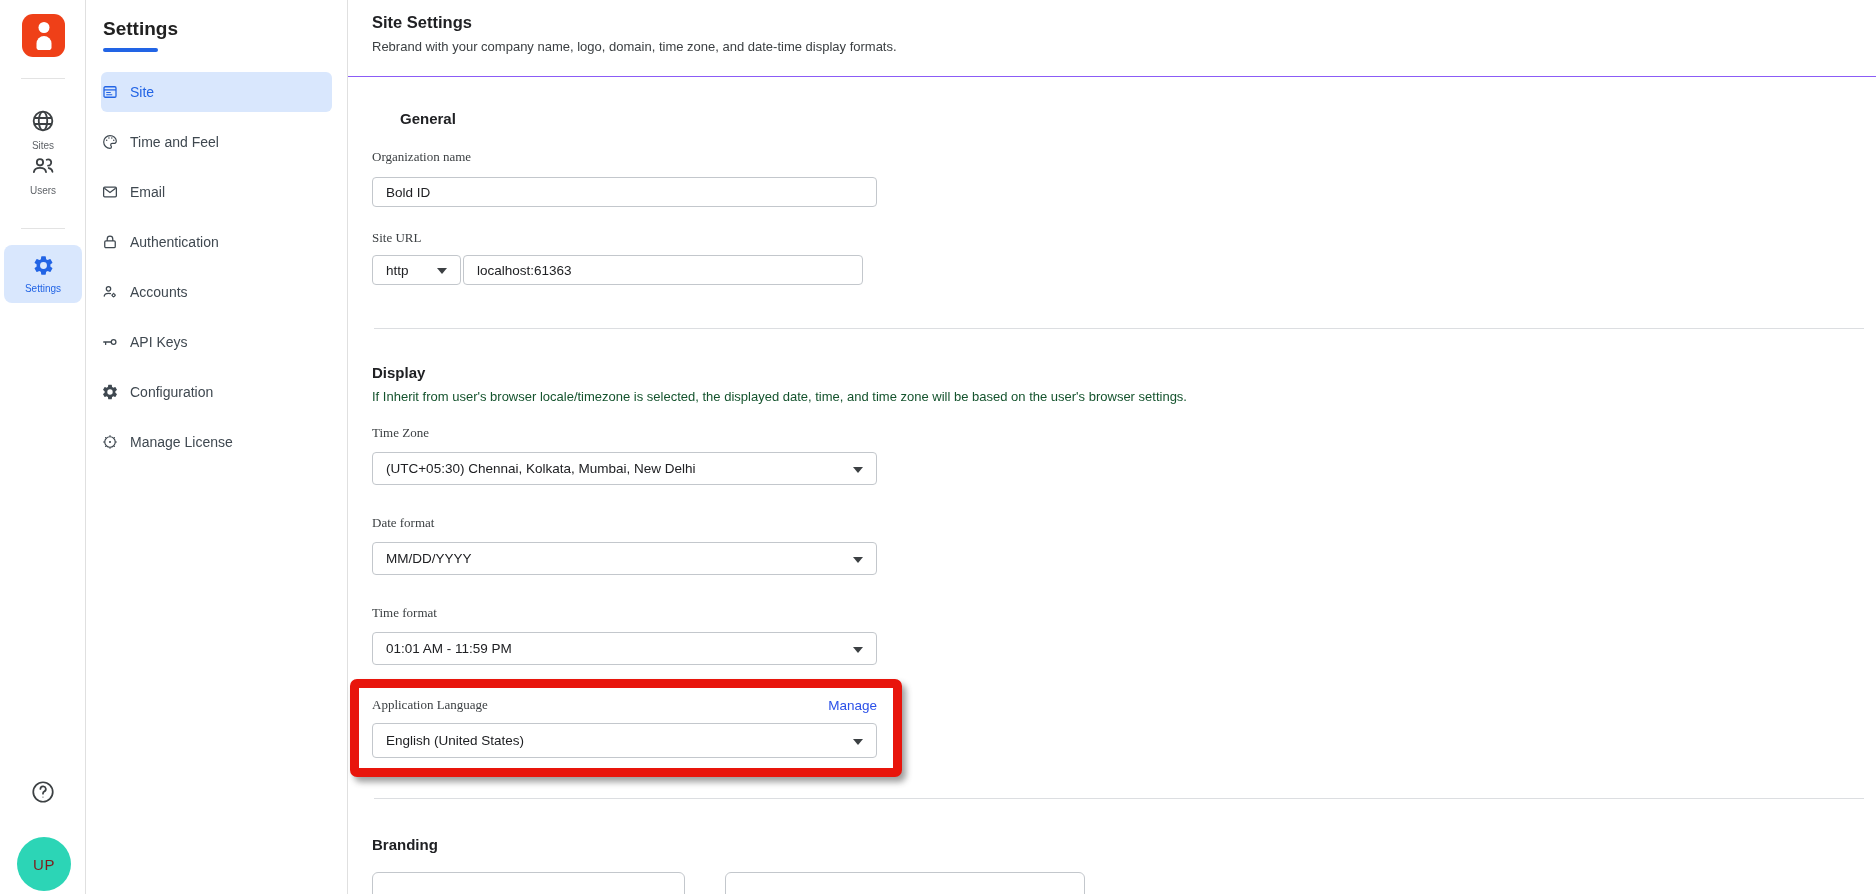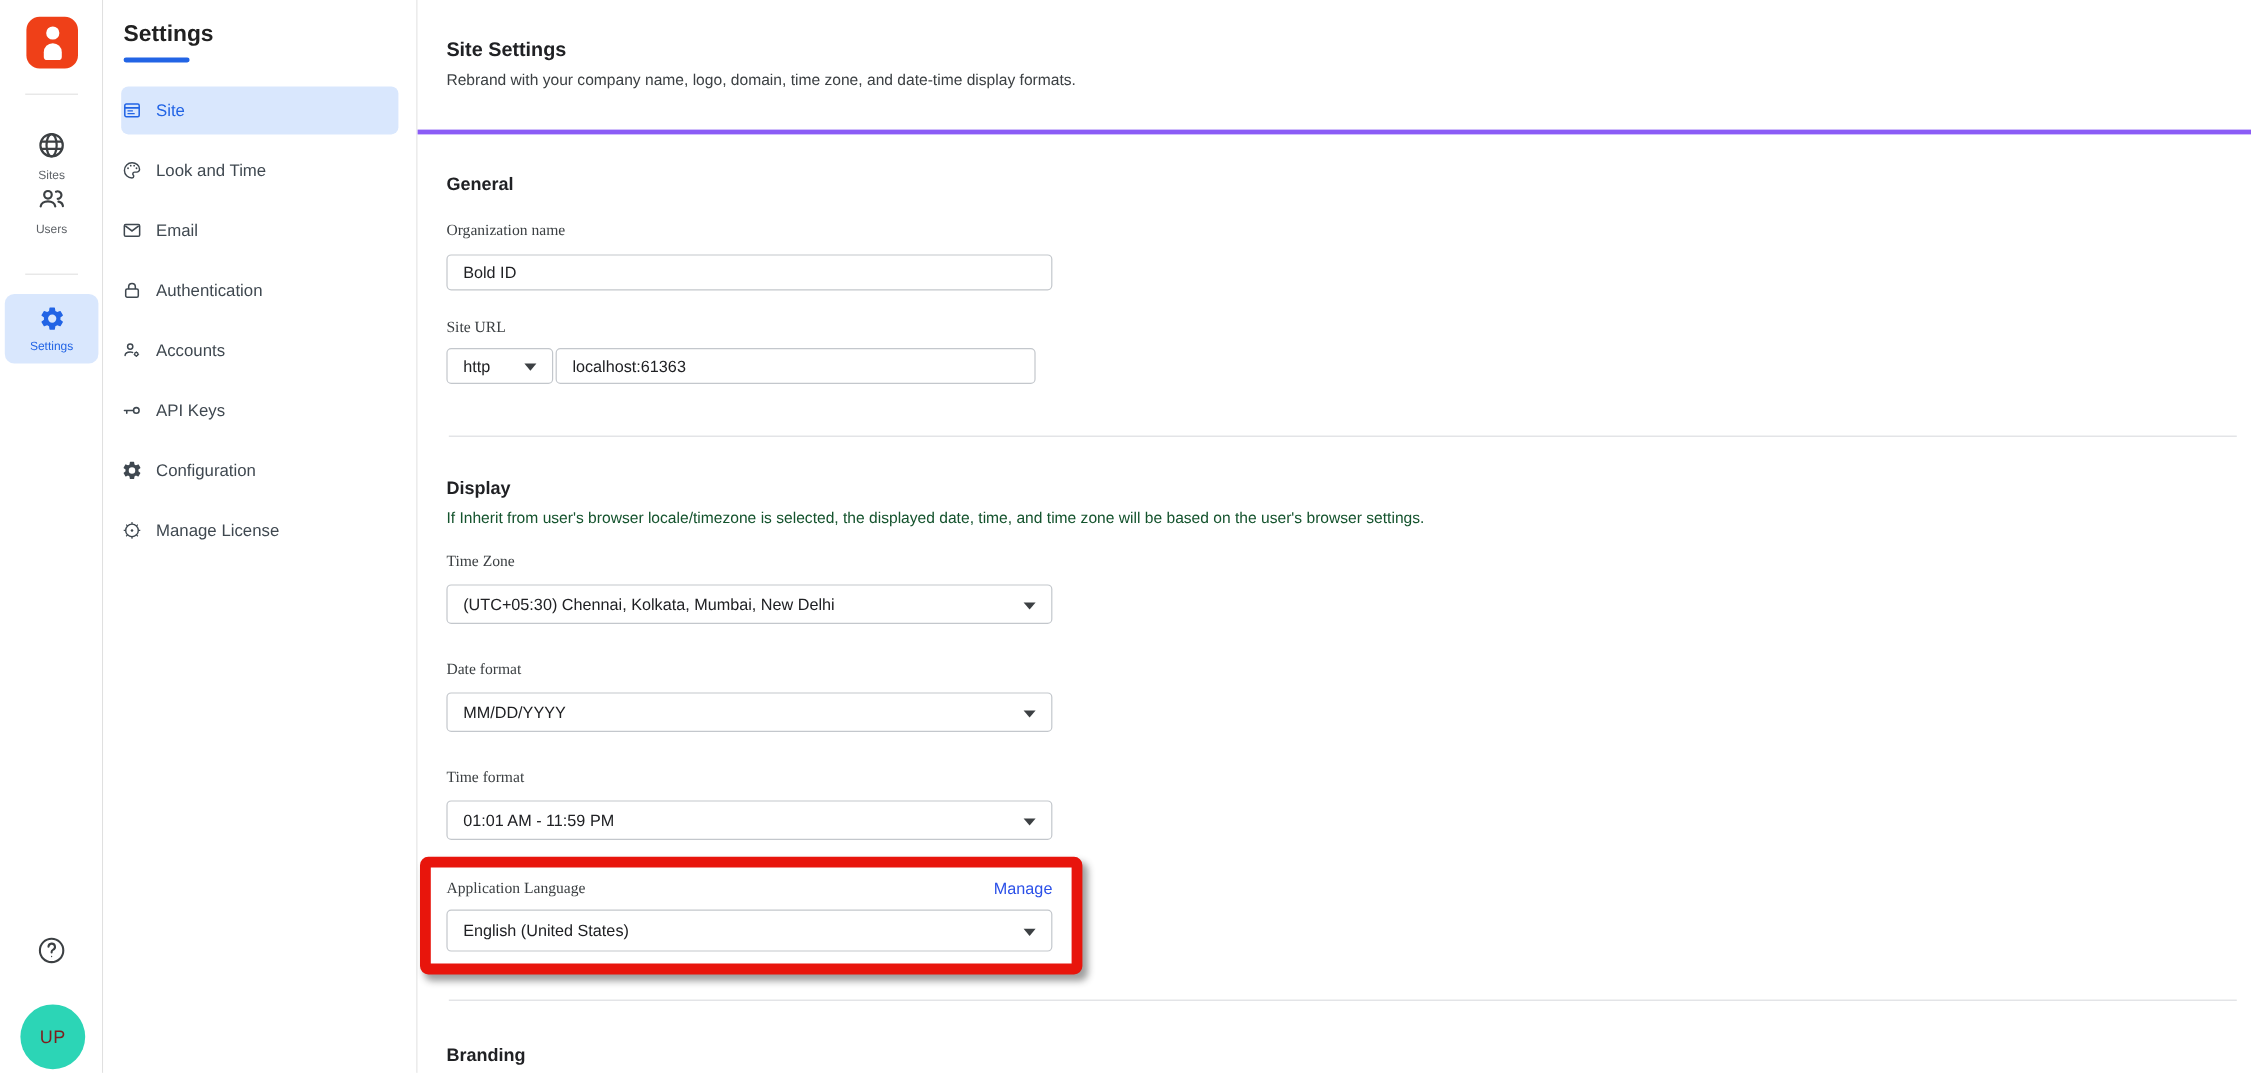--- a/index.html
+++ b/index.html
@@ -40,28 +40,28 @@
   .menu { position:absolute; left:0; top:72px; width:262px; }
   .menu-item { margin:0 16px 10px 15px; height:40px; display:flex; align-items:center;
                border-radius:6px; color:#3f4850; font-size:14px;
                cursor:pointer; }
   .menu-item svg { flex:0 0 auto; }
   .menu-item span { margin-left:11px; }
   .menu-item.active { background:#d9e7fd; color:#2264e5; font-weight:500; }
 
   
   .main { position:absolute; left:348px; top:0; width:1528px; height:894px; background:#fff; }
-  .main-header { height:92px; border-bottom:4px solid #8b5cf6; padding:12px 0 0 24px;margin-top:20px; }
+  .main-header { height:77px; border-bottom:1px solid #8b5cf6; padding:12px 0 0 24px; }
   .main-header h1 { font-size:16.5px; font-weight:700; color:#202124; line-height:21px; }
   .main-header p { margin-top:6px; font-size:13px; color:#3c4043; }
 
   .content { padding-left:24px; }
   .section-heading { font-size:15px; font-weight:700; color:#202124; height:18px; }
   .field-label { font-size:13px; color:#3c4043; height:16px;font-family:Liberation Serif, serif; }
-  .h-general { margin-top:33px; }
+  .h-general { margin-top:33px;margin-left:28px; }
   .l-org { margin-top:21px; }
   .text-input { display:block; margin-top:12px; width:505px; height:30px;
                 border:1px solid #c3c7cc; border-radius:4px; padding:0 13px;
                 font-size:13.5px; color:#202124; font-family:"Liberation Sans",sans-serif;
                 outline:none; background:#fff; }
   .l-url { margin-top:23px; }
   .url-row { margin-top:9px; display:flex; gap:2px; }
   .select { position:relative; height:33px; width:505px; border:1px solid #c3c7cc;
             border-radius:4px; background:#fff; display:flex; align-items:center;
             padding:0 34px 0 13px; font-size:13.5px; color:#202124; cursor:pointer; }
@@ -161,21 +161,21 @@
     </div>
 
     <div class="menu-item">
       <svg viewBox="0 0 24 24" width="18" height="18" fill="none" stroke="currentColor" stroke-width="1.6">
         <path d="M12 3.6a8.4 8.4 0 1 0 0 16.8c1.15 0 1.9-.85 1.9-1.9 0-.5-.2-.95-.5-1.3-.3-.35-.48-.8-.48-1.3 0-1.1.9-2 2-2h2.3a3.18 3.18 0 0 0 3.18-3.2C20.4 6.5 16.6 3.6 12 3.6z"></path>
         <circle cx="7.6" cy="9.6" r="1" fill="currentColor" stroke="none"></circle>
         <circle cx="10.6" cy="6.7" r="1" fill="currentColor" stroke="none"></circle>
         <circle cx="14.4" cy="6.7" r="1" fill="currentColor" stroke="none"></circle>
         <circle cx="17" cy="9.6" r="1" fill="currentColor" stroke="none"></circle>
       </svg>
-      <span>Look and Time</span>
+      <span>Time and Feel</span>
     </div>
 
     <div class="menu-item">
       <svg viewBox="0 0 24 24" width="18" height="18" fill="none" stroke="currentColor" stroke-width="1.7">
         <rect x="3.5" y="5.5" width="17" height="13" rx="1.5"></rect>
           <path d="M4.5 7l7.5 5.6L19.5 7"></path>
       </svg>
       <span>Email</span>
     </div>
 

